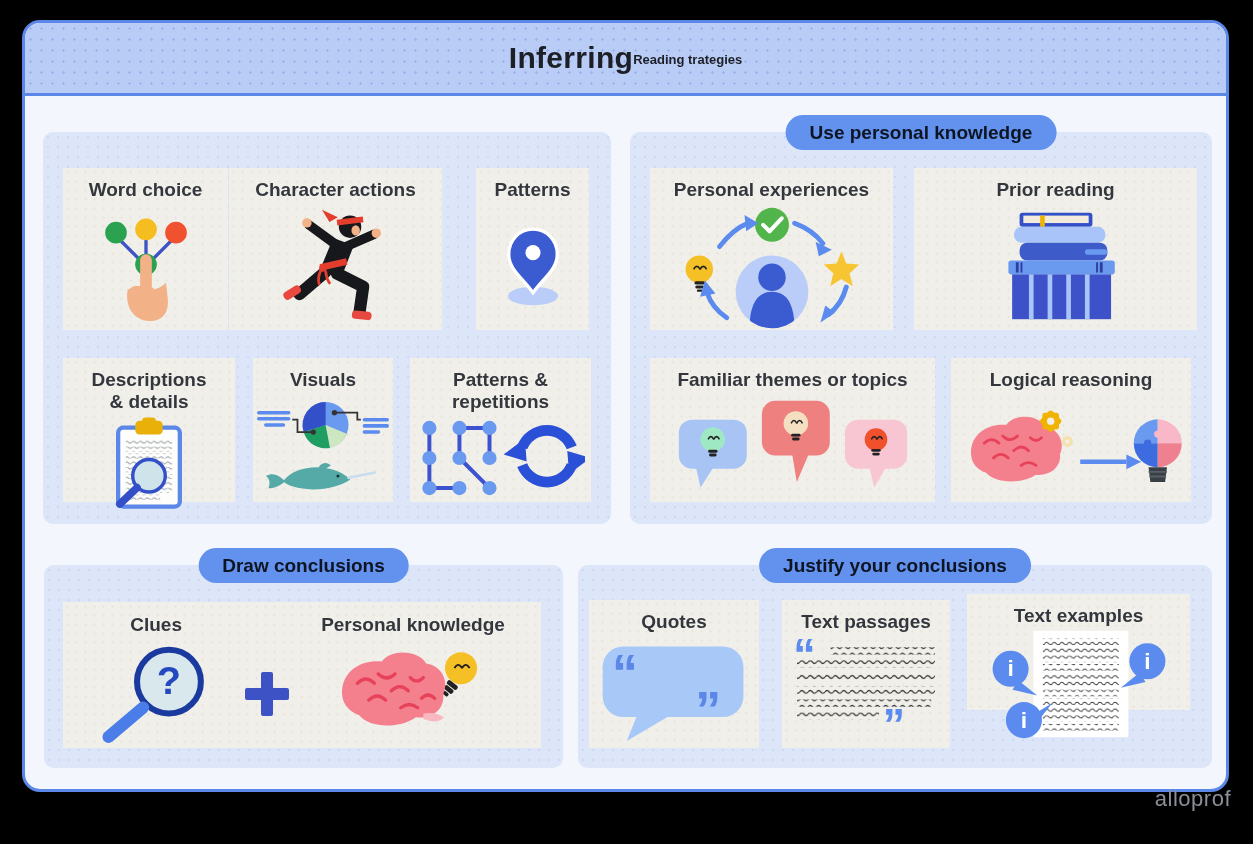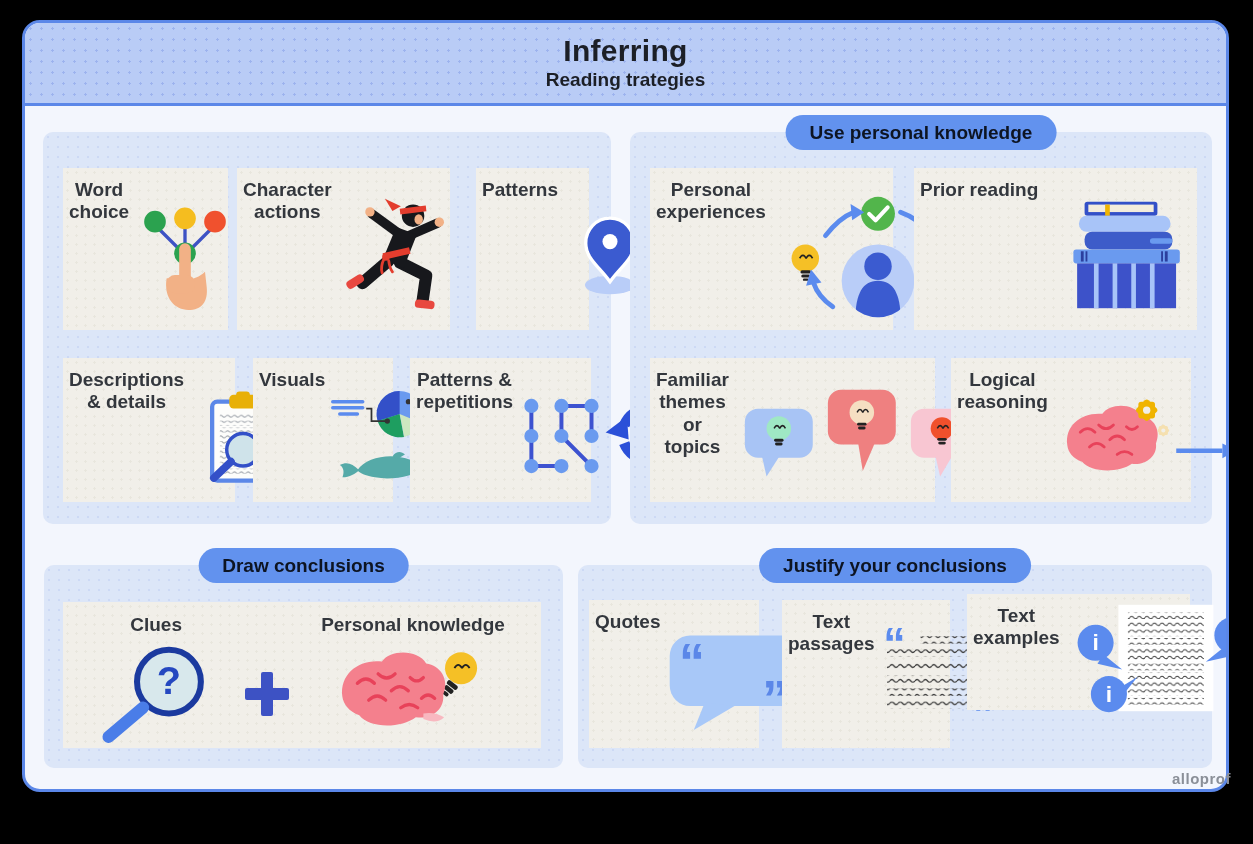--- a/index.html
+++ b/index.html
@@ -5,68 +5,68 @@
   :root{
     --frame-bg:#000000; --panel-border:#5b87e8; --header-bg:#b9ccf6;
     --body-bg:#f3f6fd; --section-bg:#dce6f8; --card-bg:#f1efe9;
     --badge-blue:#6292ee; --text-dark:#1c1f26; --logo-gray:#8a8f98;
   }
   *{margin:0;padding:0;box-sizing:border-box}
   html,body{width:1253px;height:844px}
   body{font-family:"Liberation Sans",sans-serif;background:var(--frame-bg);position:relative;overflow:hidden}
   .panel{position:absolute;left:22px;top:20px;width:1207px;height:772px;
     border:3px solid var(--panel-border);border-radius:18px;background:var(--body-bg);overflow:hidden}
-  .header-band{position:absolute;left:0;top:0;width:100%;height:83px;
+  .header-band{position:absolute;left:0;top:0;width:100%;height:73px;
     background-image:radial-gradient(circle,rgba(85,115,215,.28) 1.2px,transparent 1.4px);
     background-size:11px 11px;background-color:var(--header-bg);
     border-bottom:3px solid var(--panel-border);
-    display:flex;flex-direction:column;align-items:center;justify-content:center}
+    display:flex;flex-direction:row;align-items:center;justify-content:center}
   .page-title{font-size:30px;font-weight:800;color:var(--text-dark);letter-spacing:.3px;line-height:1.05}
-  .page-subtitle{font-size:19px;font-weight:600;color:var(--text-dark);margin-top:2px}
+  .page-subtitle{font-size:13px;font-weight:600;color:var(--text-dark);margin-top:2px}
   .section{position:absolute;background-color:var(--section-bg);
     background-image:radial-gradient(circle,rgba(120,150,230,.16) 1.1px,transparent 1.3px);
     background-size:10px 10px;border-radius:10px}
   .badge{position:absolute;top:-17px;left:50%;transform:translateX(-50%);
     background:var(--badge-blue);color:#0d1422;font-size:19px;font-weight:800;
     padding:0 24px;height:35px;display:flex;align-items:center;border-radius:20px;white-space:nowrap}
   .card{position:absolute;background-color:var(--card-bg);
     background-image:radial-gradient(circle,rgba(160,150,125,.10) 1px,transparent 1.15px);
     background-size:9px 9px;
-    display:flex;flex-direction:row;padding-top:11px}
+    display:flex;flex-direction:column;align-items:center;padding-top:11px}
   .card-title{font-size:19px;line-height:1.18;font-weight:800;color:#33373d;text-align:center;padding:0 6px}
   .card-title.narrow{max-width:132px}
   .icon-box{flex:1;display:flex;align-items:center;justify-content:center;width:100%}
   
   #sec-look{left:18px;top:109px;width:568px;height:392px}
   #sec-personal{left:605px;top:109px;width:582px;height:392px}
   #sec-draw{left:19px;top:542px;width:519px;height:203px}
   #sec-justify{left:553px;top:542px;width:634px;height:203px}
   
   #c-word{left:20px;top:36px;width:165px;height:162px}
-  #c-char{left:194px;top:36px;width:213px;height:162px}
+  #c-char{left:186px;top:36px;width:213px;height:162px}
   #c-setting{left:433px;top:36px;width:113px;height:162px}
   #c-desc{left:20px;top:226px;width:172px;height:144px}
   #c-vis{left:210px;top:226px;width:140px;height:144px}
   #c-pat{left:367px;top:226px;width:181px;height:144px}
   
   #c-pe{left:20px;top:36px;width:243px;height:162px}
   #c-pr{left:284px;top:36px;width:283px;height:162px}
   #c-ft{left:20px;top:226px;width:285px;height:144px}
   #c-lr{left:321px;top:226px;width:240px;height:144px}
   
   #c-draw{left:19px;top:37px;width:478px;height:146px;padding-top:0}
   .draw-row{display:flex;align-items:flex-start;justify-content:center;gap:26px;width:100%;height:100%;padding-top:12px}
   .draw-group{display:flex;flex-direction:column;align-items:center;gap:2px}
   .plus-wrap{margin-top:58px}
   
   #c-q{left:11px;top:35px;width:170px;height:148px}
   #c-tp{left:204px;top:35px;width:168px;height:148px}
   #c-te{left:389px;top:29px;width:223px;height:116px}
-  .logo{position:absolute;right:22px;top:770px;color:var(--logo-gray);
-    font-size:15px;font-weight:700;letter-spacing:.5px}
+  .logo{position:absolute;right:22px;top:786px;color:var(--logo-gray);
+    font-size:22px;font-weight:400;letter-spacing:.5px}
   svg{display:block}
 </style>
 </head>
 <body>
 
 <div class="panel">
 
   <div class="header-band">
     <div class="page-title">Inferring</div>
     <div class="page-subtitle">Reading trategies</div>

